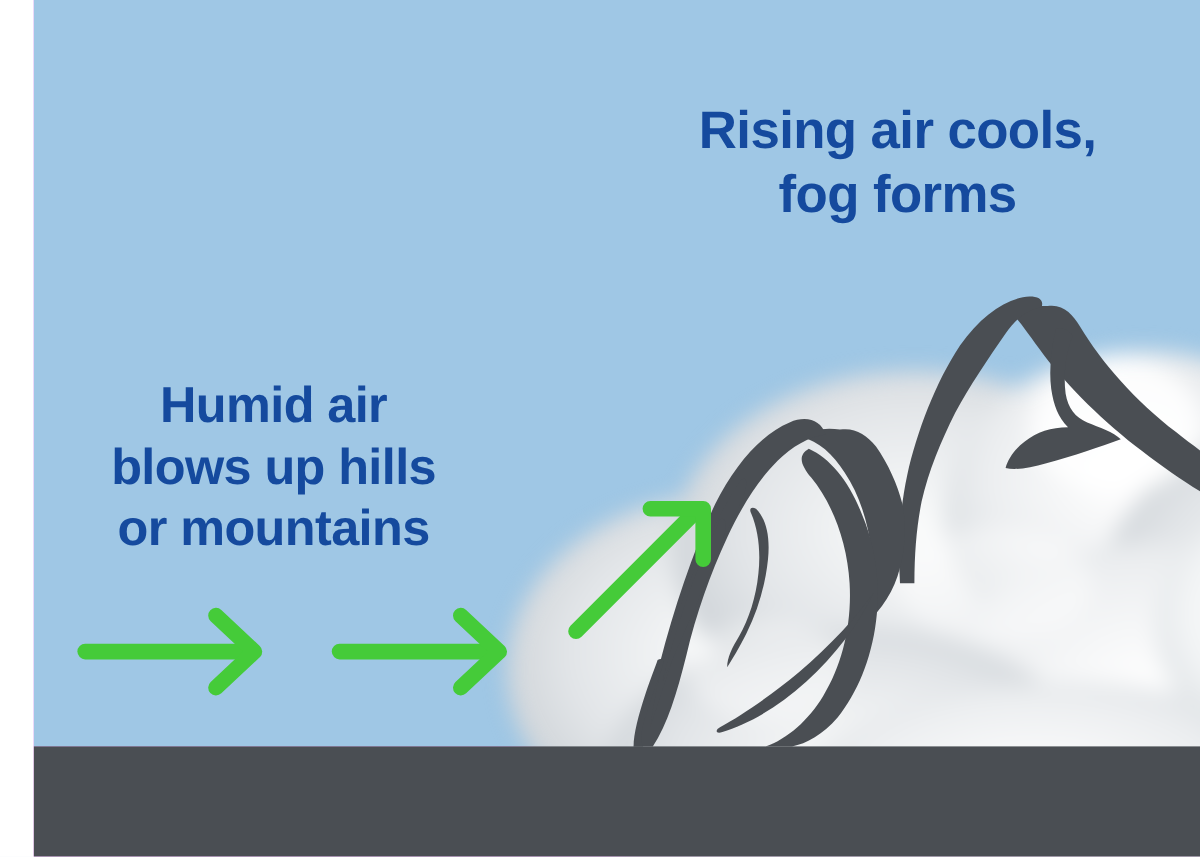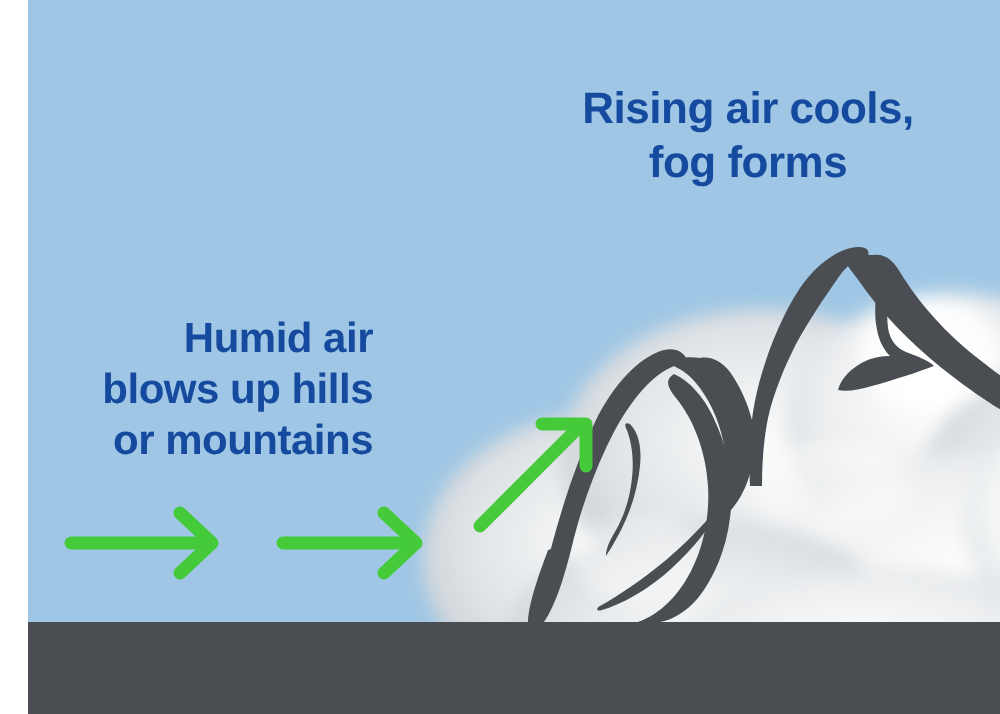--- a/index.html
+++ b/index.html
@@ -70,21 +70,21 @@
     right: 70px;
     top: 82px;
     font-size: 44px;
     text-align: center;
     width: 420px;
   }
   .label-humid {
     left: 55px;
     top: 312px;
     font-size: 42px;
-    text-align: right;
+    text-align: center;
     width: 290px;
   }
 </style>
 </head>
 <body>
 
 <div id="stage">
 
   <div class="sky"></div>
 

